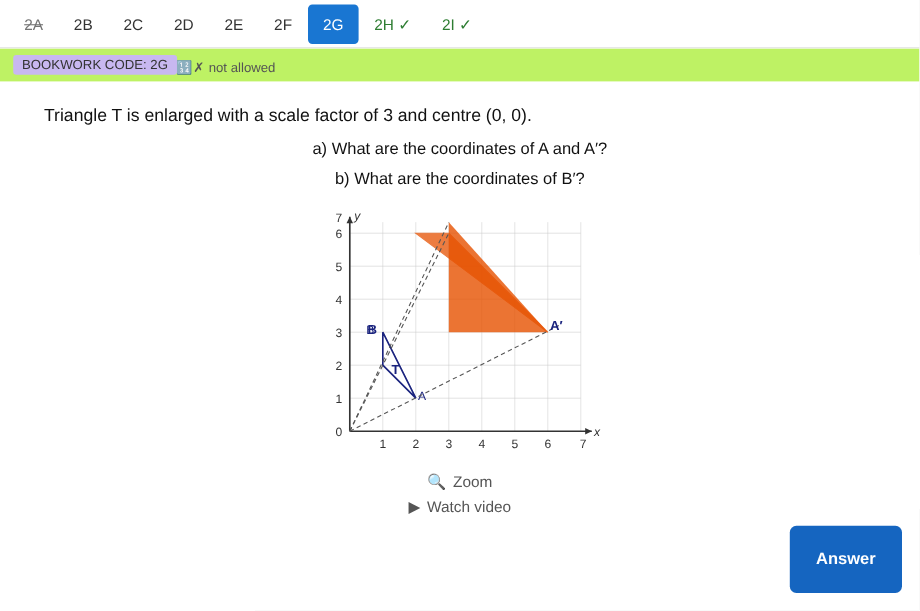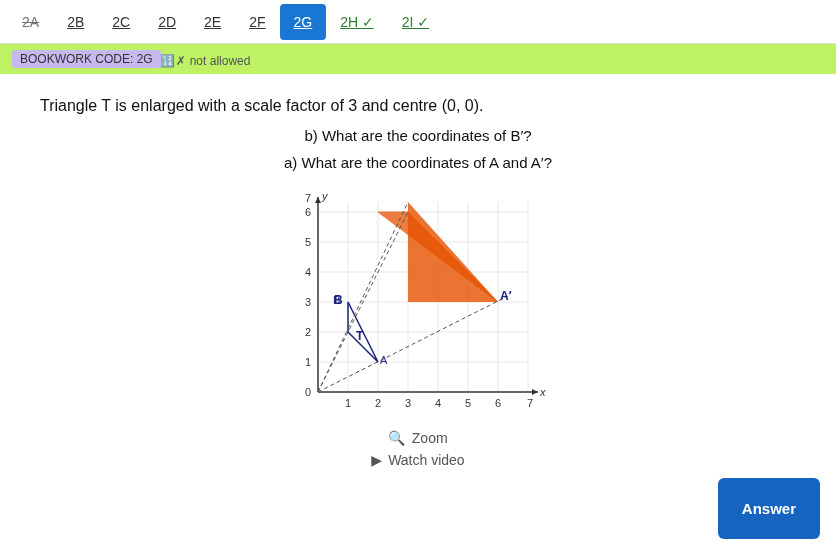--- a/index.html
+++ b/index.html
@@ -21,21 +21,20 @@
       padding: 0 8px;
       height: 44px;
     }
     .nav-item {
       padding: 10px 14px;
       font-size: 14px;
       font-weight: 500;
       color: #333;
       cursor: pointer;
       white-space: nowrap;
-      text-decoration: underline;
     }
     .nav-item.active {
       background: #1976d2;
       color: #fff;
       border-radius: 4px;
     }
     .nav-item.check-green {
       color: #2e7d32;
     }
     .nav-item.cross-red {
@@ -176,22 +175,22 @@
       <span>🔢✗</span>
       <span>not allowed</span>
     </span>
   </div>
 
   <div class="question-area">
     <div class="question-main">
       Triangle T is enlarged with a scale factor of 3 and centre (0, 0).
     </div>
     <div class="question-parts">
+      <div>a) What are the coordinates of A and A′?</div>
       <div>b) What are the coordinates of B′?</div>
-      <div>a) What are the coordinates of A and A′?</div>
     </div>
 
     <div class="graph-container">
       <div class="graph-wrapper">
         <svg class="graph-svg" viewBox="0 0 260 230">
 
           <rect x="30" y="10" width="210" height="190" fill="white" stroke="none"></rect>
 
           <line x1="60" y1="10" x2="60" y2="200" stroke="#ccc" stroke-width="0.5"></line>
           <line x1="90" y1="10" x2="90" y2="200" stroke="#ccc" stroke-width="0.5"></line>

